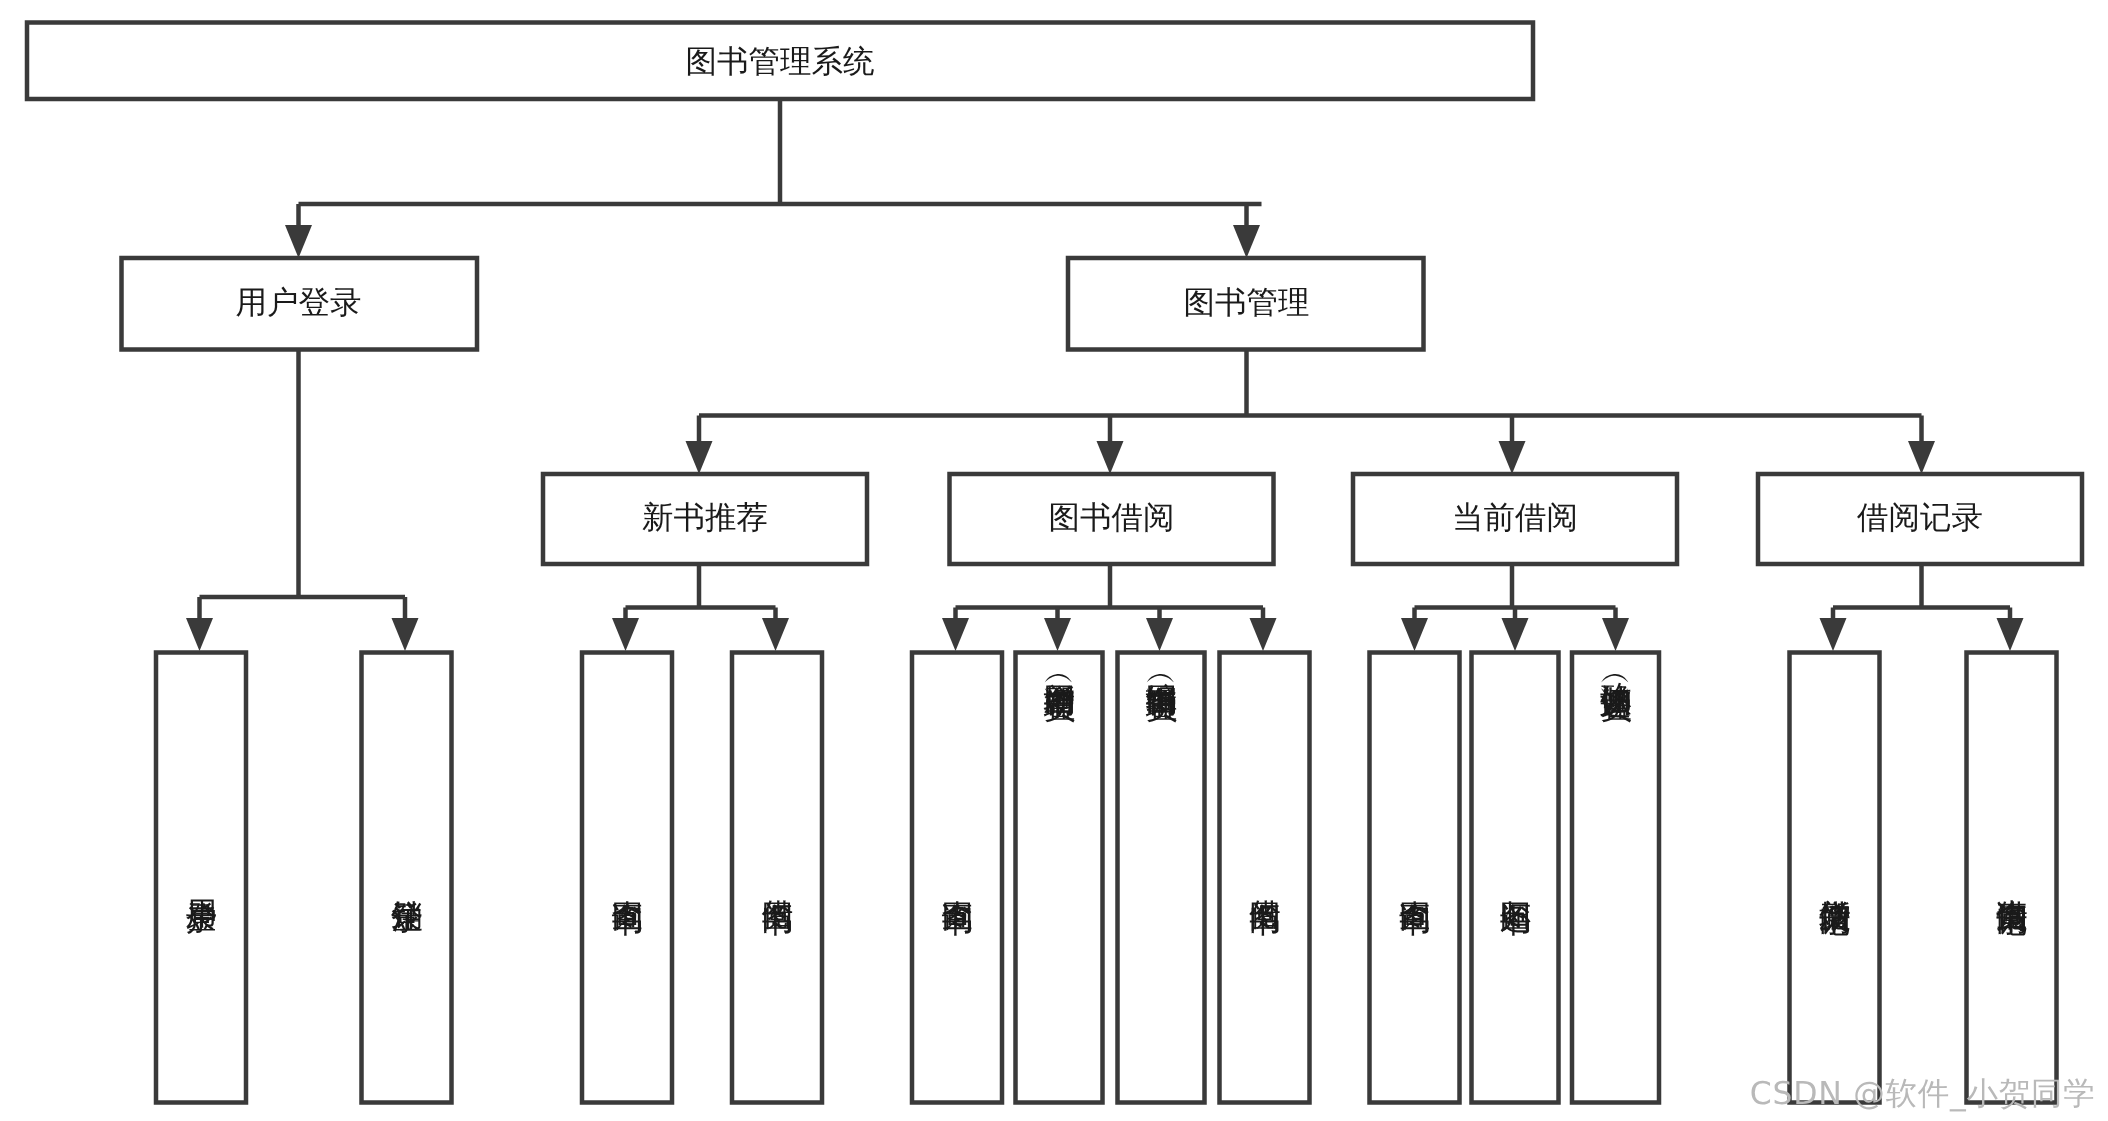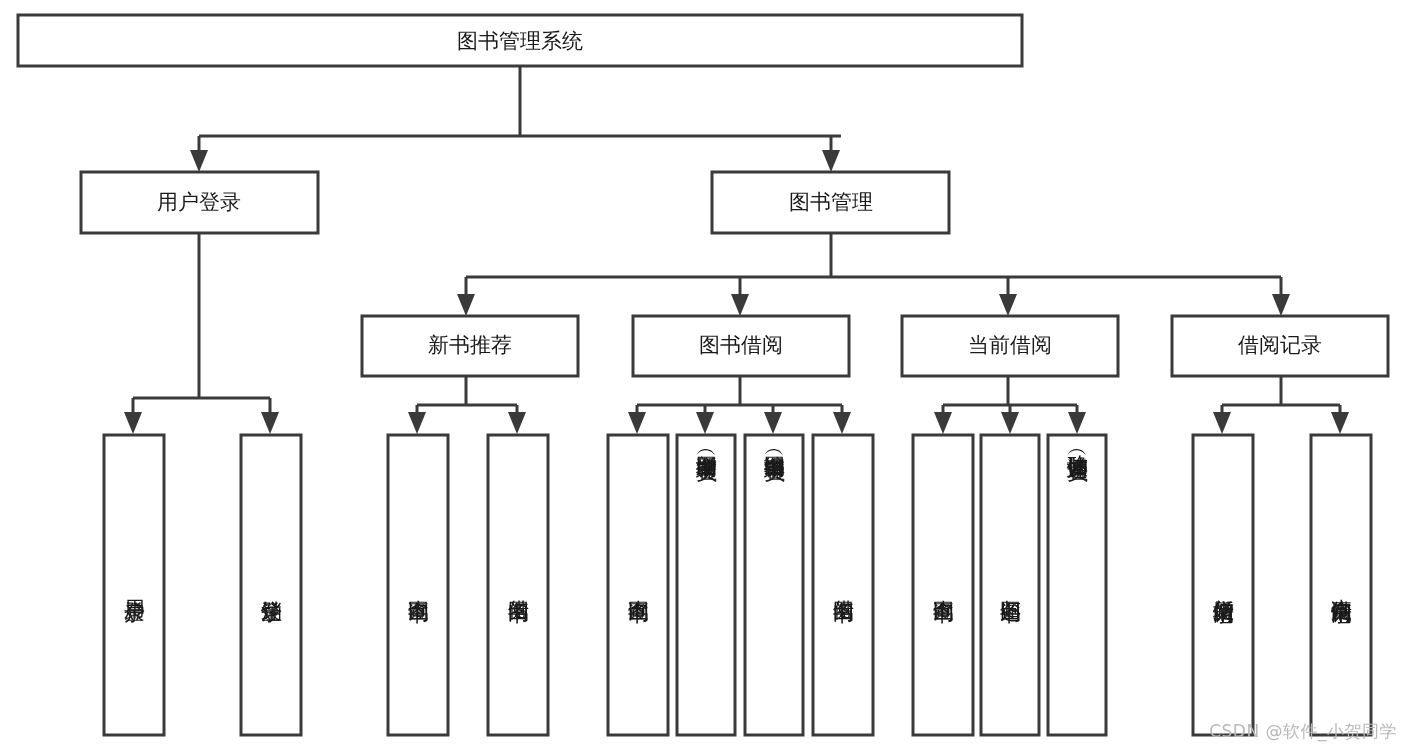--- a/index.html
+++ b/index.html
@@ -58,21 +58,21 @@
     color: #1a1a1a;
     letter-spacing: 1px;
     white-space: nowrap;
     text-align: center;
   }
   #watermark {
     position: absolute;
     right: 8px;
     bottom: 4px;
     font-family: "DejaVu Sans", "Liberation Sans", sans-serif;
-    font-size: 17px;
+    font-size: 21px;
     color: #b9b9b9;
     white-space: nowrap;
     letter-spacing: 0.5px;
   }
 </style>
 </head>
 <body>
 
 <svg id="diagram" viewBox="0 0 1405 747">
   <defs></defs>

